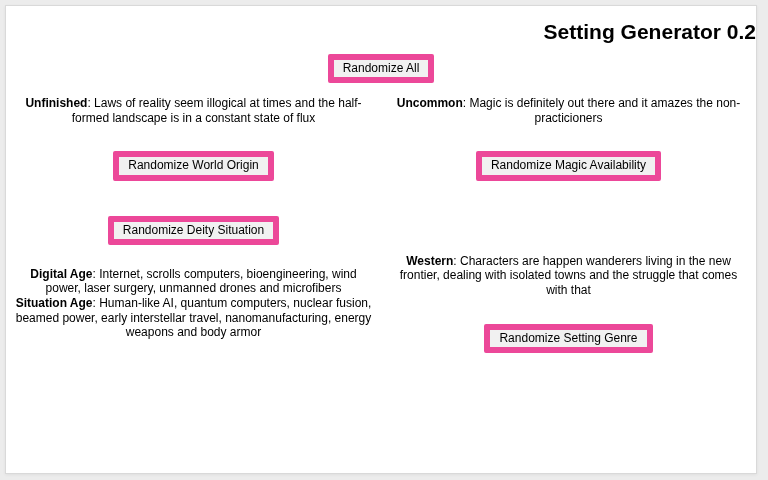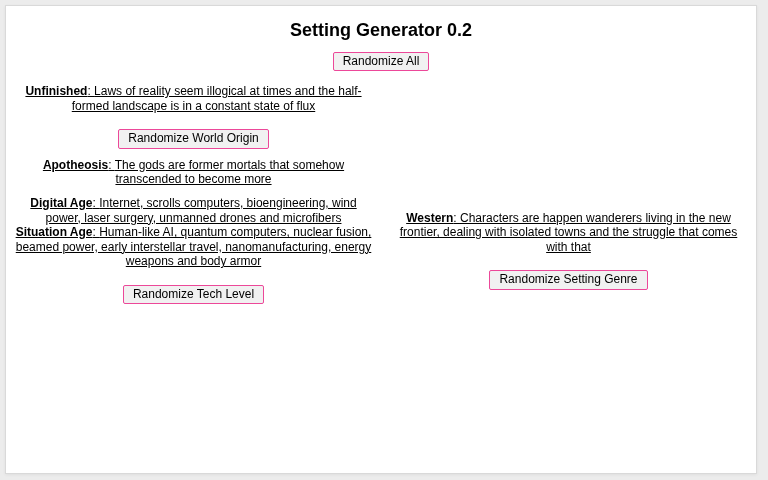--- a/index.html
+++ b/index.html
@@ -13,88 +13,90 @@
   .card{
     position:absolute;
     top:5px;left:5px;
     width:750px;height:467px;
     background:#ffffff;
     border:1px solid #d9d9d9;
     box-shadow:0 1px 3px rgba(0,0,0,0.06);
     box-sizing:content-box;
   }
   h1.title{
-    text-align:center;
-    font-size:18px;
+    text-align:right;
+    font-size:21px;
     font-weight:bold;
     margin:14px 0 10px 0;
     letter-spacing:0;
   }
   .center{ text-align:center; }
   .all-btn-wrap{ margin-bottom:13px; }
   button{
     font-family:inherit;
     font-size:12px;
     color:#000;
     background:#f1f1f1;
-    border:1px solid #ec4899;
+    border:6px solid #ec4899;
     border-radius:2px;
     padding:2px 9px;
     line-height:1.1;
     cursor:pointer;
   }
   .row{
     display:flex;
     align-items:center;
     margin-bottom:9px;
   }
   .cell{
     width:50%;
     box-sizing:border-box;
     padding:0 8px;
     text-align:center;
-    text-decoration:underline;
   }
   .desc{
     font-size:12px;
     line-height:1.22;
     margin:0;
   }
-  .cell button{ margin-top:16px; }
+  .cell button{ margin-top:26px; }
   b.lab{ font-weight:bold; }
 </style>
 </head>
 <body>
 
 <div class="card">
 
   <h1 class="title">Setting Generator 0.2</h1>
 
   <div class="center all-btn-wrap">
     <button>Randomize All</button>
   </div>
 
   <div class="row">
     <div class="cell">
       <p class="desc"><b class="lab">Unfinished</b><span>: </span><span>Laws of reality seem illogical at times and the half-formed landscape is in a constant state of flux</span></p>
       <button>Randomize World Origin</button>
     </div>
+    <div class="cell">
+      <p class="desc"><b class="lab">Uncommon</b><span>: </span><span>Magic is definitely out there and it amazes the non-practicioners</span></p>
+      <button>Randomize Magic Availability</button>
+    </div>
   </div>
 
   <div class="row">
     <div class="cell">
-      <p class="desc"><b class="lab">Apotheosis</b><span>: </span><span>The gods are former mortals that somehow transcended to become more</span></p>
+      <button>Randomize Deity Situation</button>
     </div>
   </div>
 
   <div class="row">
     <div class="cell">
       <p class="desc"><b class="lab">Digital Age</b><span>: </span><span>Internet, scrolls computers, bioengineering, wind power, laser surgery, unmanned drones and microfibers</span></p>
       <p class="desc"><b class="lab">Situation Age</b><span>: </span><span>Human-like AI, quantum computers, nuclear fusion, beamed power, early interstellar travel, nanomanufacturing, energy weapons and body armor</span></p>
-      <button>Randomize Tech Level</button>
     </div>
     <div class="cell">
       <p class="desc"><b class="lab">Western</b><span>: </span><span>Characters are happen wanderers living in the new frontier, dealing with isolated towns and the struggle that comes with that</span></p>
       <button>Randomize Setting Genre</button>
     </div>
   </div>
 
   <div class="row">
   </div>
 

